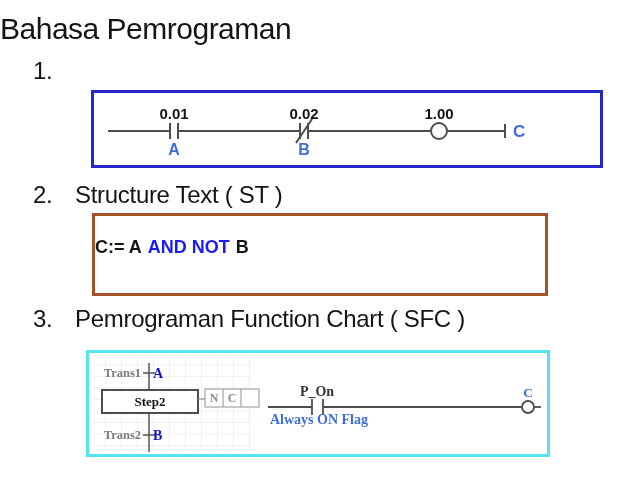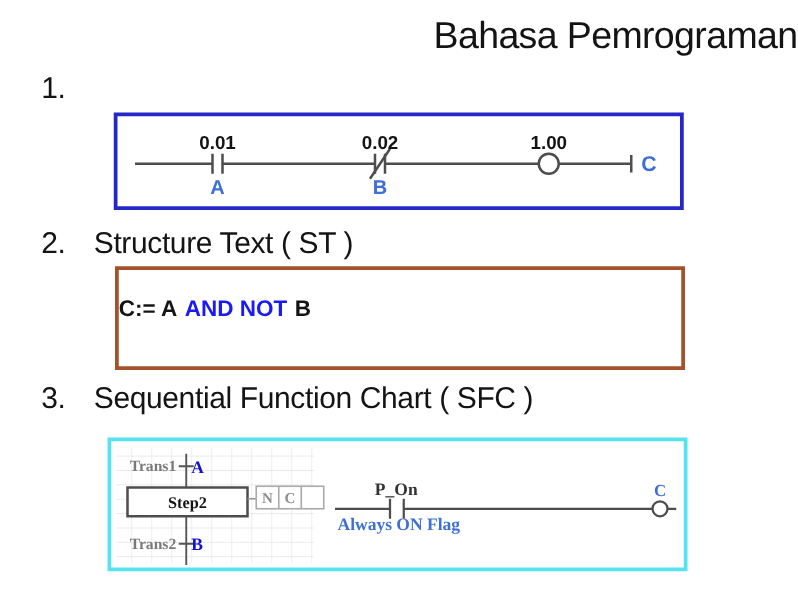--- a/index.html
+++ b/index.html
@@ -18,38 +18,38 @@
   .slide{
     position:relative;
     width:638px;height:478px;
     background:#fff;
     font-family:"Liberation Sans",sans-serif;
     color:var(--ink);
     overflow:hidden;
   }
   .title{
     position:absolute;top:12px;left:0;width:638px;
-    text-align:right;
+    text-align:left;
     font-size:30px;letter-spacing:-0.5px;
     color:var(--ink);
   }
   .list-item{
     position:absolute;left:33px;
     display:flex;
     font-size:24px;letter-spacing:-0.3px;
     color:var(--ink);
     white-space:nowrap;
   }
   .list-item .num{width:42px;flex:0 0 42px;}
   .item-1{top:57px;}
   .item-2{top:181px;}
   .item-3{top:305px;}
 
   .lad-box{
-    position:absolute;left:91px;top:90px;width:456px;height:78px;
+    position:absolute;left:91px;top:90px;width:512px;height:78px;
     border:3px solid var(--lad-border);background:#fff;
   }
   .st-box{
     position:absolute;left:92px;top:213px;width:456px;height:83px;
     border:3px solid var(--st-border);background:#fff;
   }
   .st-code{
     position:absolute;top:21px;left:0;width:414px;
     font-size:18px;font-weight:bold;color:var(--ink);
     white-space:nowrap;
@@ -92,21 +92,21 @@
     <span class="num">1.</span>
   </div>
 
   <div class="list-item item-2">
     <span class="num">2.</span>
     <span class="lbl">Structure Text ( ST )</span>
   </div>
 
   <div class="list-item item-3">
     <span class="num">3.</span>
-    <span class="lbl">Sequential Function Chart ( SFC )</span>
+    <span class="lbl">Pemrograman Function Chart ( SFC )</span>
   </div>
 
   <div class="lad-box">
     <svg width="450" height="72" viewBox="0 0 450 72">
 
       <line class="wire" x1="14" y1="38" x2="76" y2="38"></line>
       <line class="wire" x1="84" y1="38" x2="206" y2="38"></line>
       <line class="wire" x1="214" y1="38" x2="337" y2="38"></line>
       <line class="wire" x1="353" y1="38" x2="411" y2="38"></line>
 

